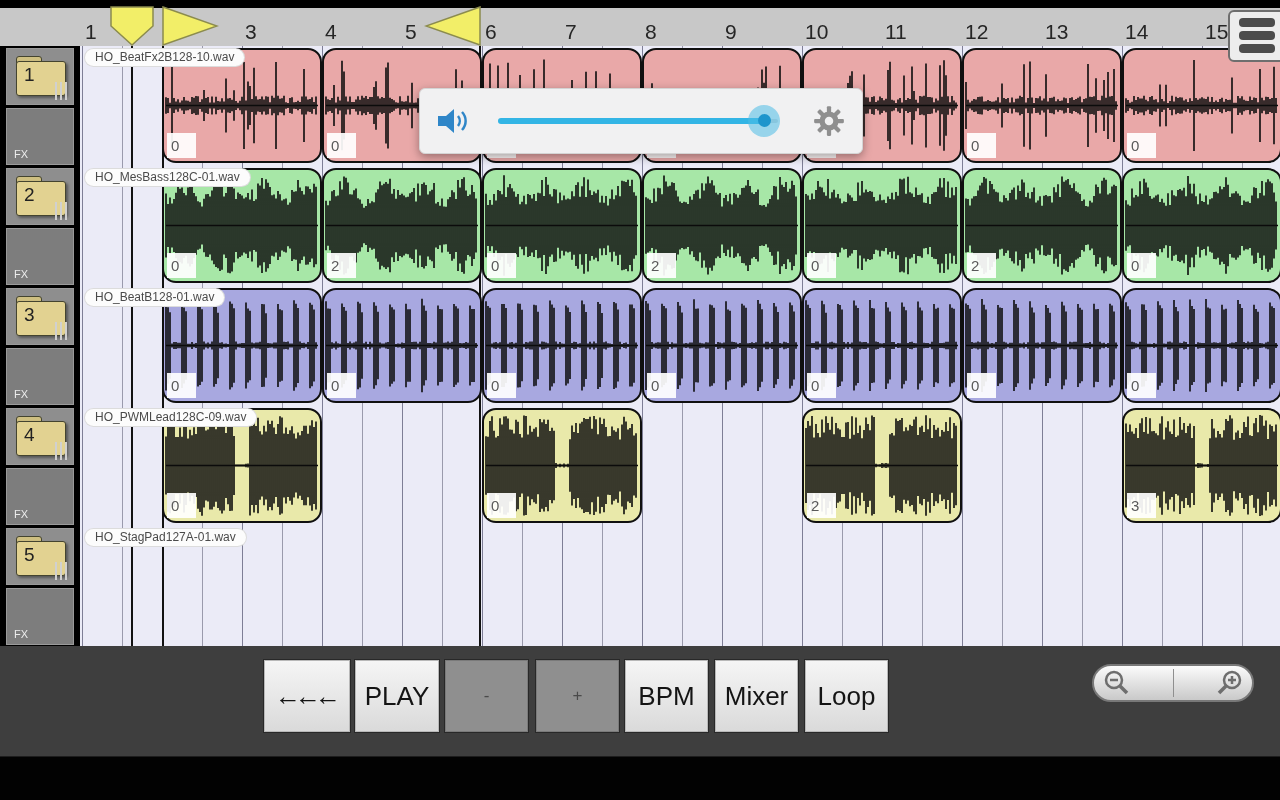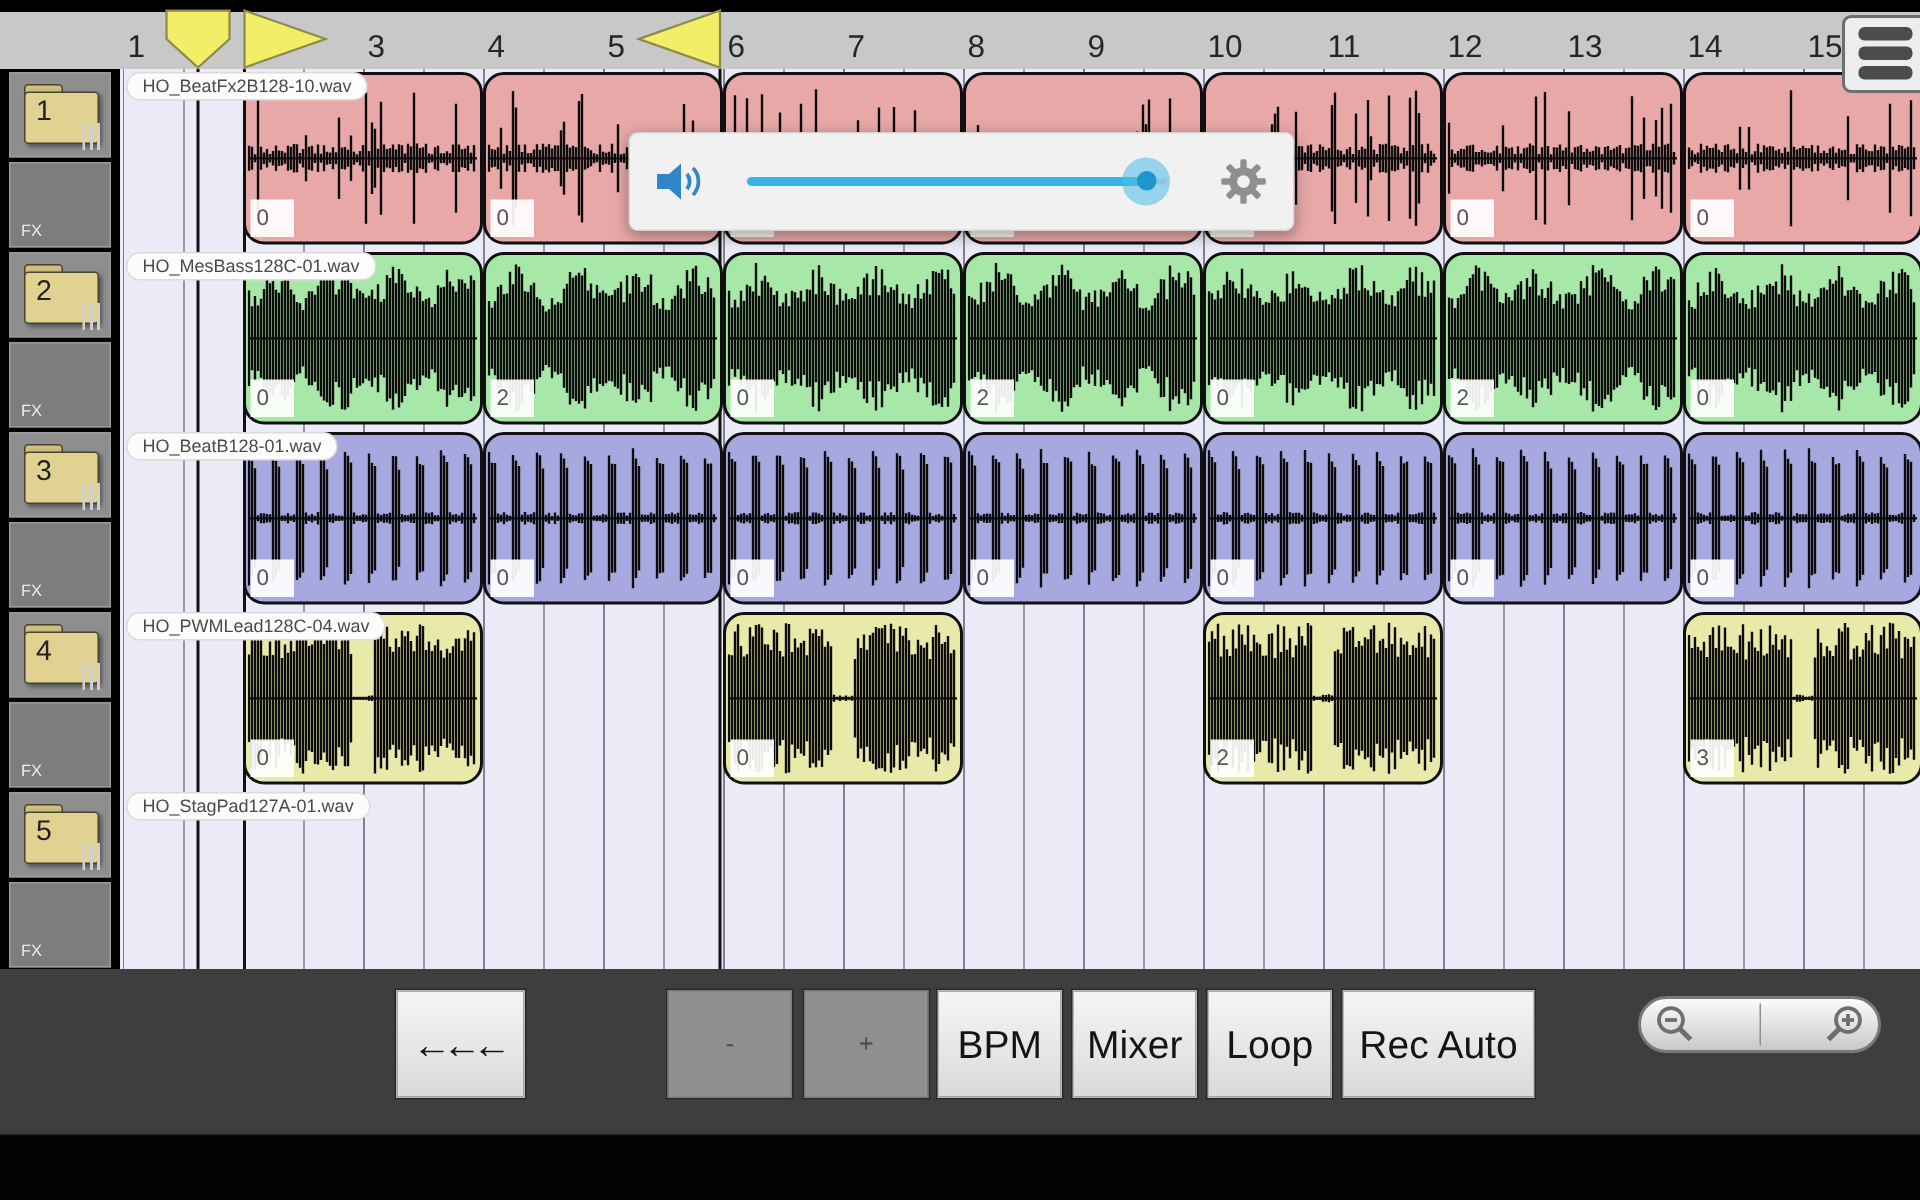--- a/index.html
+++ b/index.html
@@ -318,21 +318,21 @@
         </svg>
         <div class="clip-label">2</div>
       </div>
       <div class="clip" style="left: 1042px; top: 362px; width: 160px; background: rgb(233, 233, 170);">
         <svg width="154" height="109">
           <path d="M1 54.5H153" stroke="#0c0c0c" stroke-width="1.5"></path>
           <path d="M1 12.4V96.6M3 21.0V88.0M5 13.6V95.4M7 20.4V88.6M9 22.7V86.3M11 16.9V92.1M13 27.0V82.0M15 12.3V96.7M17 7.2V101.8M19 21.0V88.0M21 6.0V103.0M23 22.7V86.3M25 7.3V101.7M27 20.2V88.8M29 20.1V88.9M31 22.2V86.8M33 24.3V84.7M35 12.5V96.5M37 5.2V103.8M39 28.6V80.4M41 16.6V92.4M43 10.2V98.8M45 20.6V88.4M47 23.0V86.0M49 8.5V100.5M51 26.0V83.0M53 24.6V84.4M55 6.0V103.0M57 18.8V90.2M59 11.9V97.1M61 22.1V86.9M63 15.1V93.9M65 12.5V96.5M67 27.1V81.9M69 15.1V93.9M71 53.5V55.5M73 52.1V56.9M75 52.2V56.8M77 52.6V56.4M79 53.5V55.5M81 53.4V55.6M83 52.9V56.1M85 27.3V81.7M87 8.1V100.9M89 17.5V91.5M91 26.5V82.5M93 19.9V89.1M95 22.9V86.1M97 26.4V82.6M99 19.2V89.8M101 8.0V101.0M103 10.0V99.0M105 4.3V104.7M107 7.4V101.6M109 28.7V80.3M111 21.4V87.6M113 19.5V89.5M115 26.9V82.1M117 22.0V87.0M119 11.0V98.0M121 16.0V93.0M123 5.6V103.4M125 24.2V84.8M127 25.1V83.9M129 12.3V96.7M131 6.9V102.1M133 21.3V87.7M135 4.1V104.9M137 4.7V104.3M139 14.7V94.3M141 9.6V99.4M143 27.9V81.1M145 13.6V95.4M147 14.9V94.1M149 20.4V88.6M151 13.5V95.5" stroke="#0c0c0c" stroke-width="1.6" fill="none"></path>
         </svg>
         <div class="clip-label">3</div>
       </div>
-      <div class="name-pill" style="top: 363px;">HO_PWMLead128C-04.wav</div>
+      <div class="name-pill" style="top: 363px;">HO_PWMLead128C-09.wav</div>
       <div class="name-pill" style="top: 483px;">HO_StagPad127A-01.wav</div>
     </div>
 
   <div id="menu-btn">
     <div class="bar"></div>
     <div class="bar"></div>
     <div class="bar"></div>
   </div>
 
   <div id="volume-popup">
@@ -355,26 +355,26 @@
         <rect x="14" y="2" width="4" height="8" rx="1" transform="rotate(270 16 16)"></rect>
         <rect x="14" y="2" width="4" height="8" rx="1" transform="rotate(315 16 16)"></rect>
         <circle cx="16" cy="16" r="9"></circle>
         <circle cx="16" cy="16" r="4" fill="#f1f1f2"></circle>
       </g>
     </svg>
   </div>
 
   <div id="toolbar">
     <button class="tbtn" style="left:264px;width:86px;letter-spacing:-6px;padding-right:10px;">←←←</button>
+    <button class="tbtn" style="left:355px;width:84px;">PLAY</button>
     <button class="tbtn disabled" style="left:445px;width:83px;">-</button>
     <button class="tbtn disabled" style="left:536px;width:83px;">+</button>
     <button class="tbtn" style="left:625px;width:83px;">BPM</button>
     <button class="tbtn" style="left:805px;width:83px;">Loop</button>
     <button class="tbtn" style="left:715px;width:83px;">Mixer</button>
-    <button class="tbtn" style="left:895px;width:128px;">Rec Auto</button>
     <div id="zoom-pill">
       <svg width="30" height="30" style="position:absolute;left:8px;top:2px;cursor:pointer;">
         <circle cx="12" cy="12" r="8" fill="none" stroke="#6e6e6e" stroke-width="2.5"></circle>
         <line x1="8" y1="12" x2="16" y2="12" stroke="#6e6e6e" stroke-width="2.5"></line>
         <line x1="18" y1="18" x2="25" y2="25" stroke="#6e6e6e" stroke-width="3.5"></line>
       </svg>
       <div id="zoom-divider"></div>
       <svg width="30" height="30" style="position:absolute;right:8px;top:2px;cursor:pointer;">
         <circle cx="18" cy="12" r="8" fill="none" stroke="#6e6e6e" stroke-width="2.5"></circle>
         <line x1="14" y1="12" x2="22" y2="12" stroke="#6e6e6e" stroke-width="2.5"></line>

